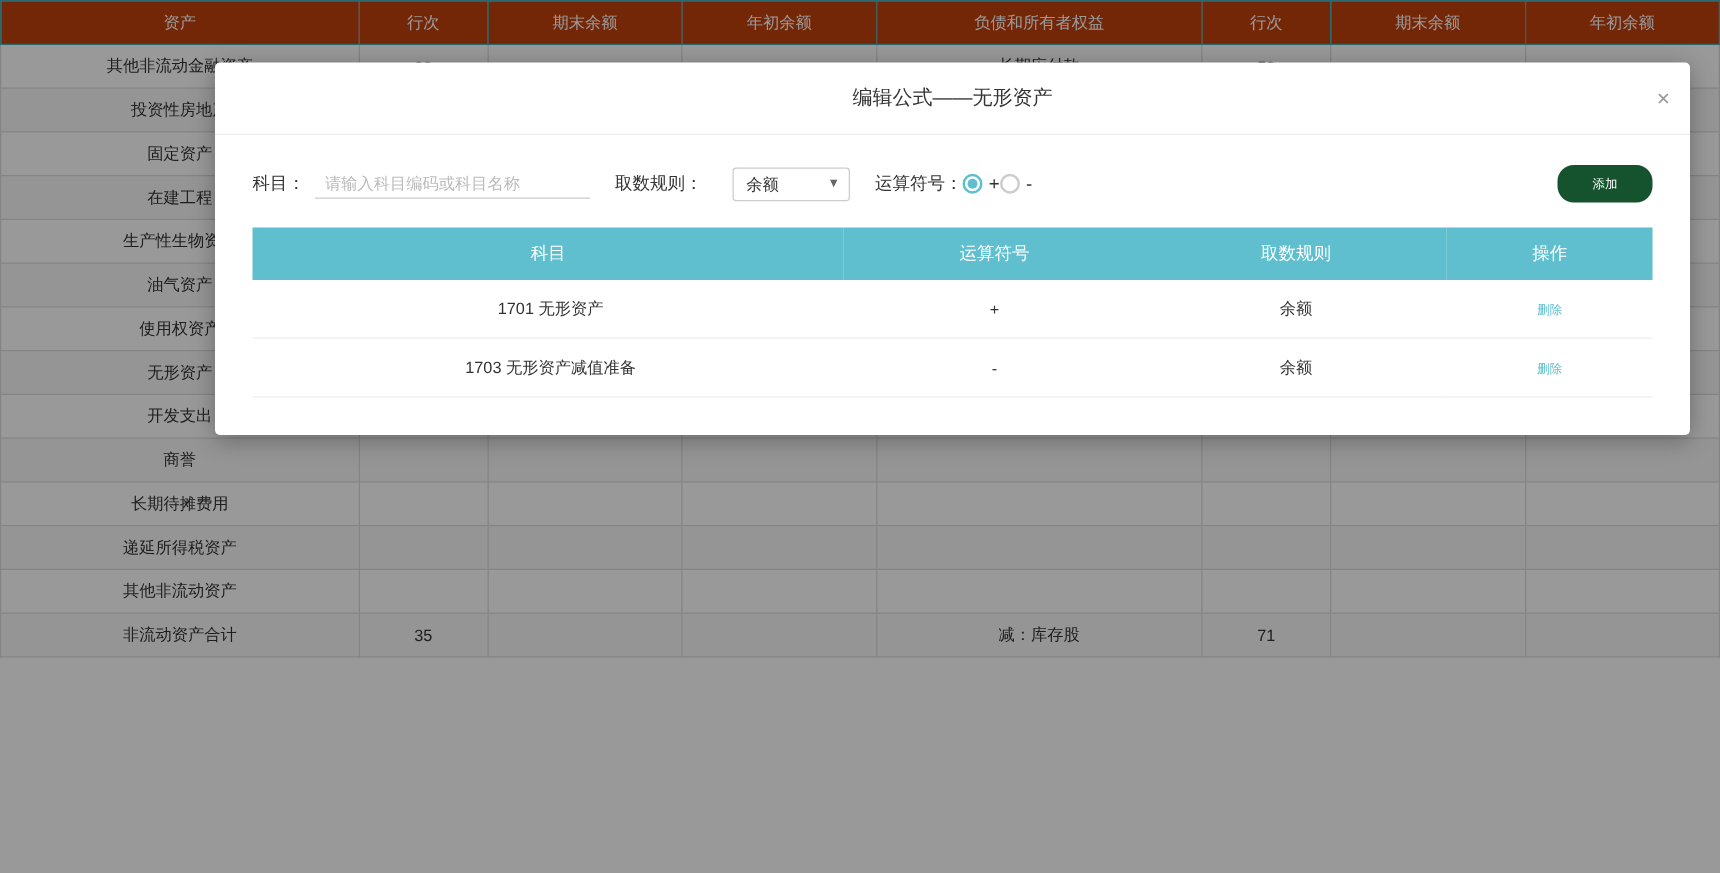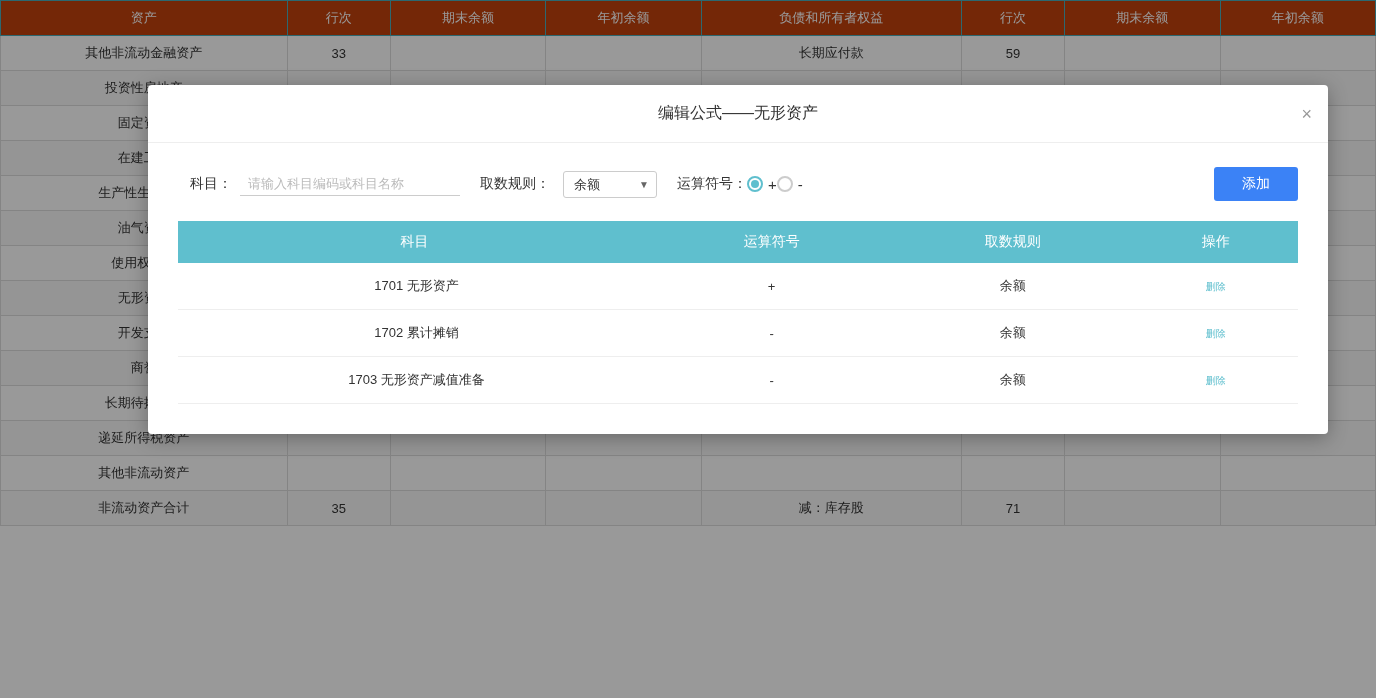--- a/index.html
+++ b/index.html
@@ -54,28 +54,27 @@
       top: 0; left: 0;
       width: 100%; height: 100%;
       background: rgba(0,0,0,0.4);
       z-index: 10;
     }
 
     
     .modal {
       position: absolute;
       top: 50px;
-      left: 148px;
+      left: 172px;
       width: 1180px;
       background: #fff;
       border-radius: 4px;
       box-shadow: 0 4px 20px rgba(0,0,0,0.3);
       z-index: 20;
       padding-bottom: 30px;
-      margin-top: 35px;
     }
 
     .modal-header {
       display: flex;
       align-items: center;
       justify-content: center;
       padding: 18px 20px;
       position: relative;
       border-bottom: 1px solid #eee;
     }
@@ -94,21 +93,21 @@
       font-size: 18px;
       color: #999;
       cursor: pointer;
       background: none;
       border: none;
       line-height: 1;
     }
 
     
     .modal-form {
-      padding: 24px 30px 20px 42px;
+      padding: 24px 30px 20px 30px;
       display: flex;
       align-items: center;
       gap: 20px;
     }
 
     .form-group {
       display: flex;
       align-items: center;
       gap: 8px;
     }
@@ -126,21 +125,21 @@
       width: 220px;
       font-size: 13px;
       color: #999;
     }
 
     .form-input::placeholder { color: #bbb; }
 
     .form-select-group {
       display: flex;
       align-items: center;
-      gap: 13px;
+      gap: 24px;
     }
 
     .form-select {
       border: 1px solid #ccc;
       border-radius: 3px;
       padding: 5px 30px 5px 10px;
       font-size: 13px;
       color: #333;
       background: #fff;
       appearance: none;
@@ -204,26 +203,26 @@
     .radio-circle.unchecked {
       border-color: #ccc;
     }
 
     .radio-label {
       font-size: 15px;
       color: #333;
     }
 
     .btn-add {
-      background: #3b82f6;
+      background: #14532d;
       color: #fff;
       border: none;
-      border-radius: 3px;
+      border-radius: 13px;
       padding: 8px 28px;
-      font-size: 14px;
+      font-size: 10px;
       cursor: pointer;
       margin-left: auto;
     }
 
     
     .modal-table-wrap {
       padding: 0 30px;
     }
 
     .modal-table {
@@ -508,28 +507,20 @@
       <tbody>
         <tr>
           <td class="td-subject">1701 无形资产</td>
           <td>+</td>
           <td>余额</td>
           <td>
             <button class="btn-delete">删除</button>
           </td>
         </tr>
         <tr>
-          <td class="td-subject">1702 累计摊销</td>
-          <td>-</td>
-          <td>余额</td>
-          <td>
-            <button class="btn-delete">删除</button>
-          </td>
-        </tr>
-        <tr>
           <td class="td-subject">1703 无形资产减值准备</td>
           <td>-</td>
           <td>余额</td>
           <td>
             <button class="btn-delete">删除</button>
           </td>
         </tr>
       </tbody>
     </table>
   </div>

